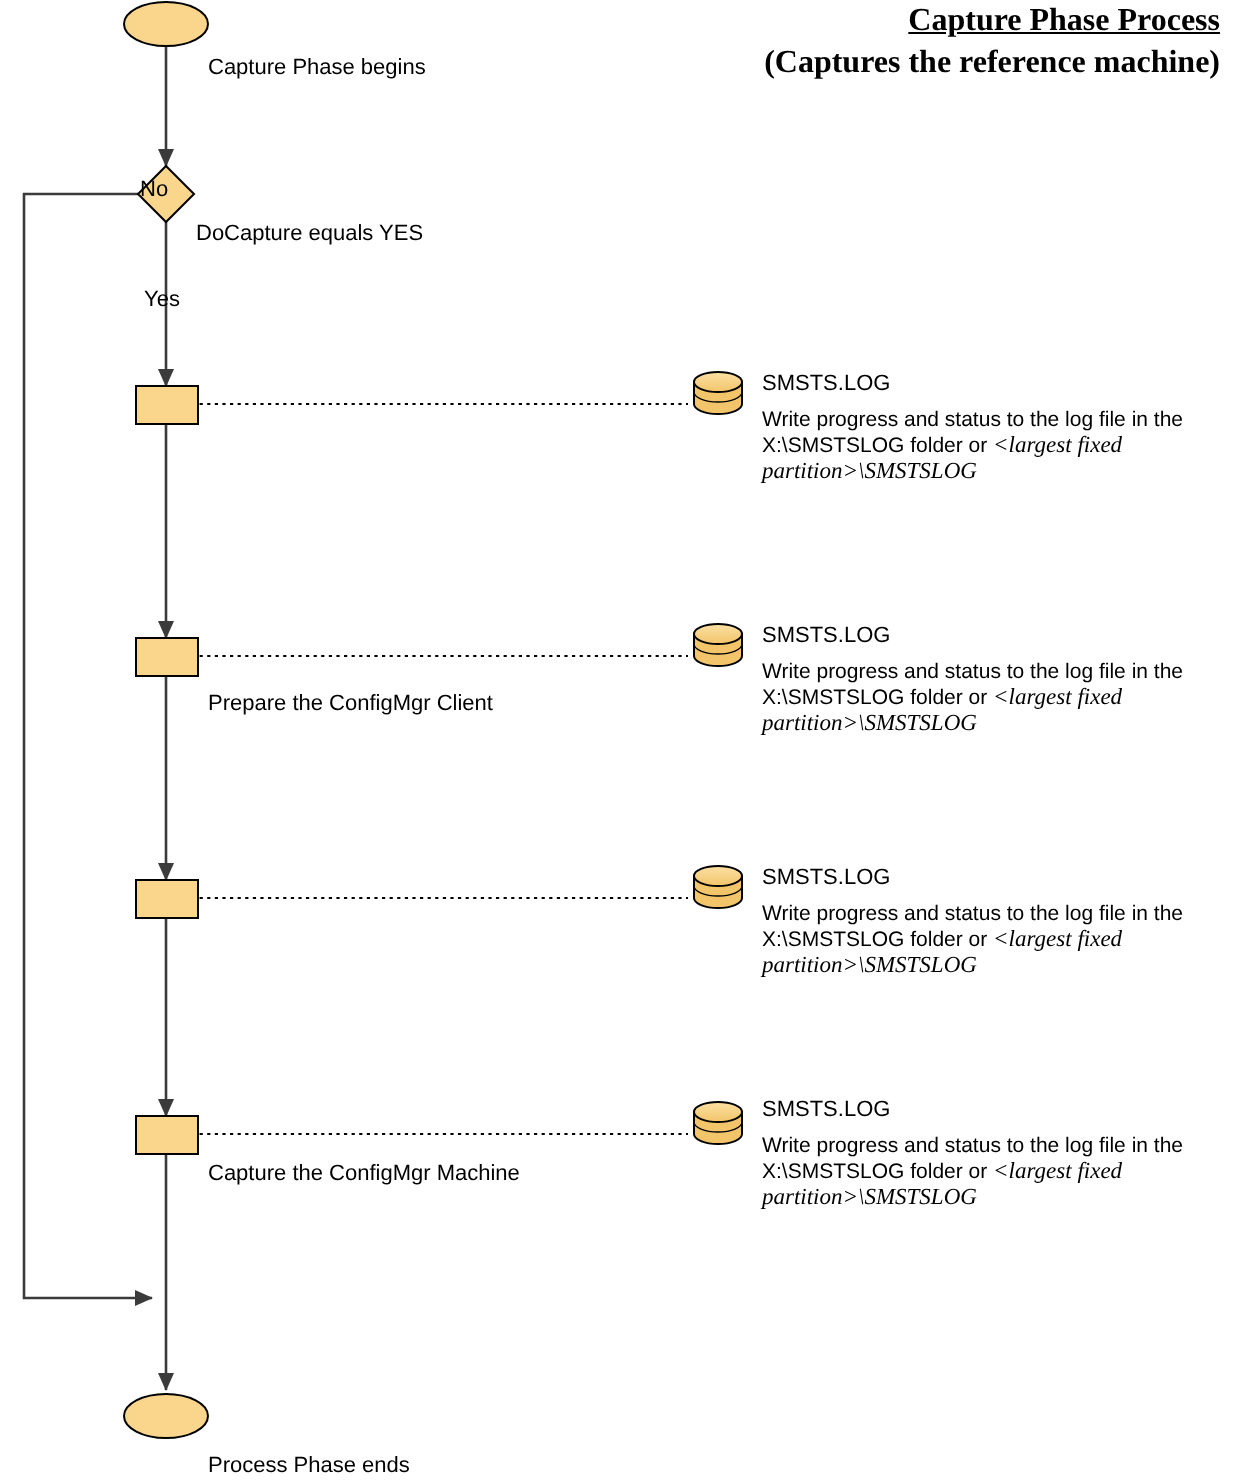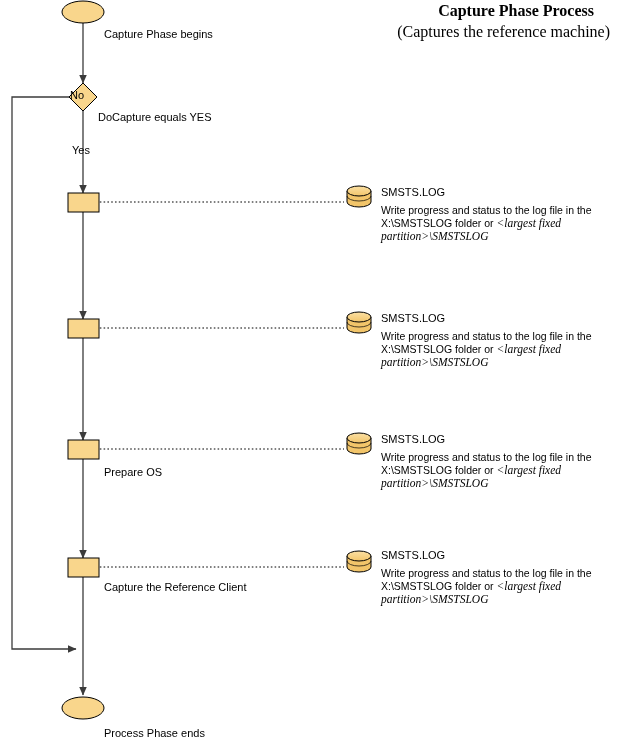--- a/index.html
+++ b/index.html
@@ -40,21 +40,21 @@
     font-family: "Liberation Serif", serif;
     font-size: 16px;
     font-weight: bold;
     text-align: right;
     white-space: nowrap;
   }
   .title-sub {
     position: absolute;
     font-family: "Liberation Serif", serif;
     font-size: 16px;
-    font-weight: normal;
+    font-weight: bold;
     text-align: center;
     white-space: nowrap;
   }
   .log-title {
     position: absolute;
     font-family: "Liberation Sans", sans-serif;
     font-size: 11px;
     font-weight: normal;
     white-space: nowrap;
   }
@@ -159,33 +159,33 @@
       <ellipse cx="359" cy="438" rx="12" ry="5" fill="url(#cylTop)" stroke="#000" stroke-width="1"></ellipse>
       <path d="M347,443 a12,5 0 0 0 24,0" fill="none" stroke="#000" stroke-width="0.7"></path>
     </g>
     <g>
       <path d="M347,556 L347,567 a12,5 0 0 0 24,0 L371,556 z" fill="#f2c56a" stroke="#000" stroke-width="1"></path>
       <ellipse cx="359" cy="556" rx="12" ry="5" fill="url(#cylTop)" stroke="#000" stroke-width="1"></ellipse>
       <path d="M347,561 a12,5 0 0 0 24,0" fill="none" stroke="#000" stroke-width="0.7"></path>
     </g>
   </svg>
 
-  <div class="title-main" style="right:28px; top:2px;">Capture Phase Process</div>
+  <div class="title-main" style="right:12px; top:2px;text-decoration:underline;">Capture Phase Process</div>
   <div class="title-sub" style="right:12px; top:23px;">(Captures the reference machine)</div>
 
   <div class="txt" style="left:104px; top:28px;">Capture Phase begins</div>
 
   <div class="txt" style="left:38px; top:89px;margin-left:32px;">No</div>
 
   <div class="txt" style="left:98px; top:111px;">DoCapture equals YES</div>
 
   <div class="txt" style="left:72px; top:144px;">Yes</div>
 
-  <div class="step-label" style="left:104px; top:466px;">Prepare OS</div>
-  <div class="step-label" style="left:104px; top:581px;">Capture the Reference Client</div>
+  <div class="step-label" style="left:104px; top:346px;">Prepare the ConfigMgr Client</div>
+  <div class="step-label" style="left:104px; top:581px;">Capture the ConfigMgr Machine</div>
 
   <div class="txt" style="left:104px; top:727px;">Process Phase ends</div>
 
   <div class="log-title" style="left:381px; top:186px;">SMSTS.LOG</div>
   <div class="log-body" style="left:381px; top:204px;">
     <span>Write progress and status to the log file in the X:\SMSTSLOG folder or </span><i>&lt;largest fixed partition&gt;\SMSTSLOG</i>
   </div>
 
   <div class="log-title" style="left:381px; top:312px;">SMSTS.LOG</div>
   <div class="log-body" style="left:381px; top:330px;">

